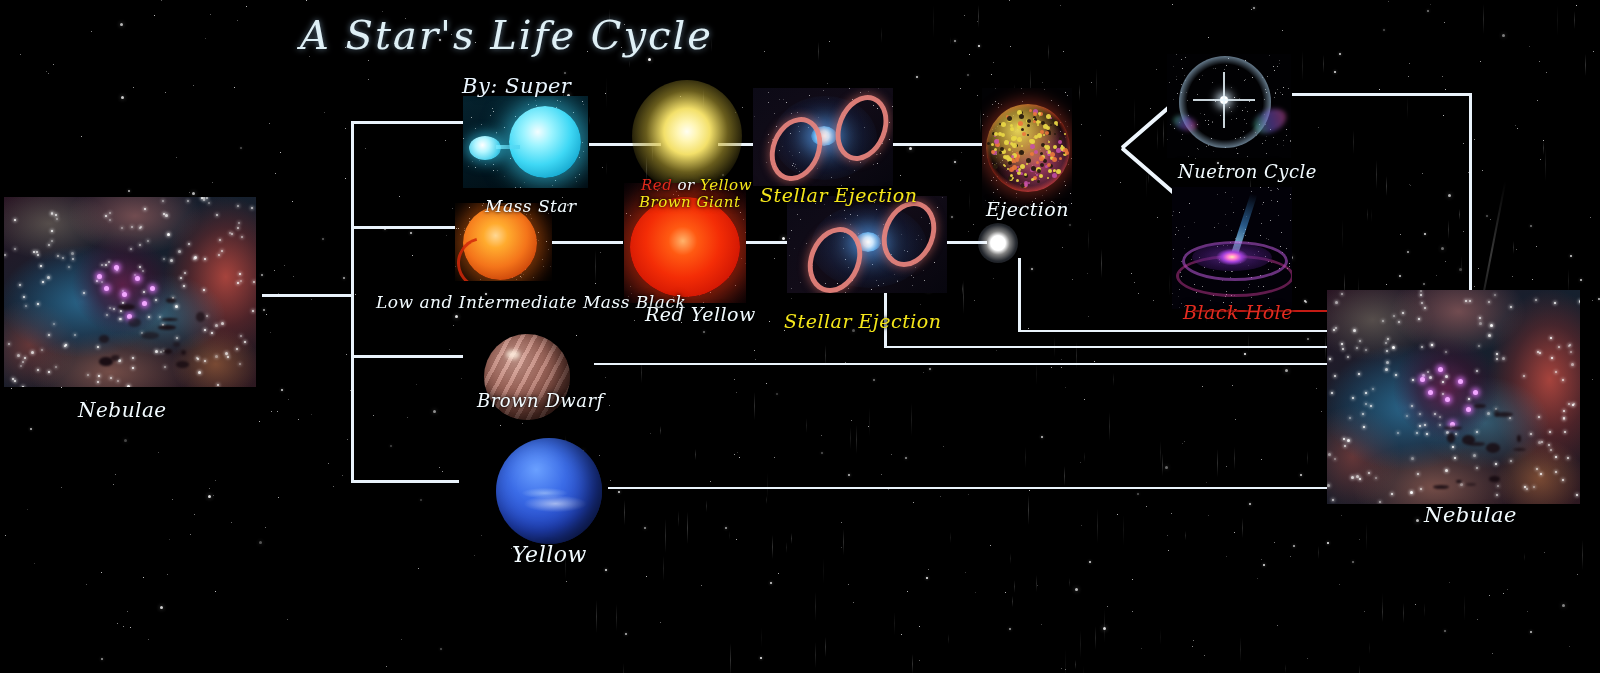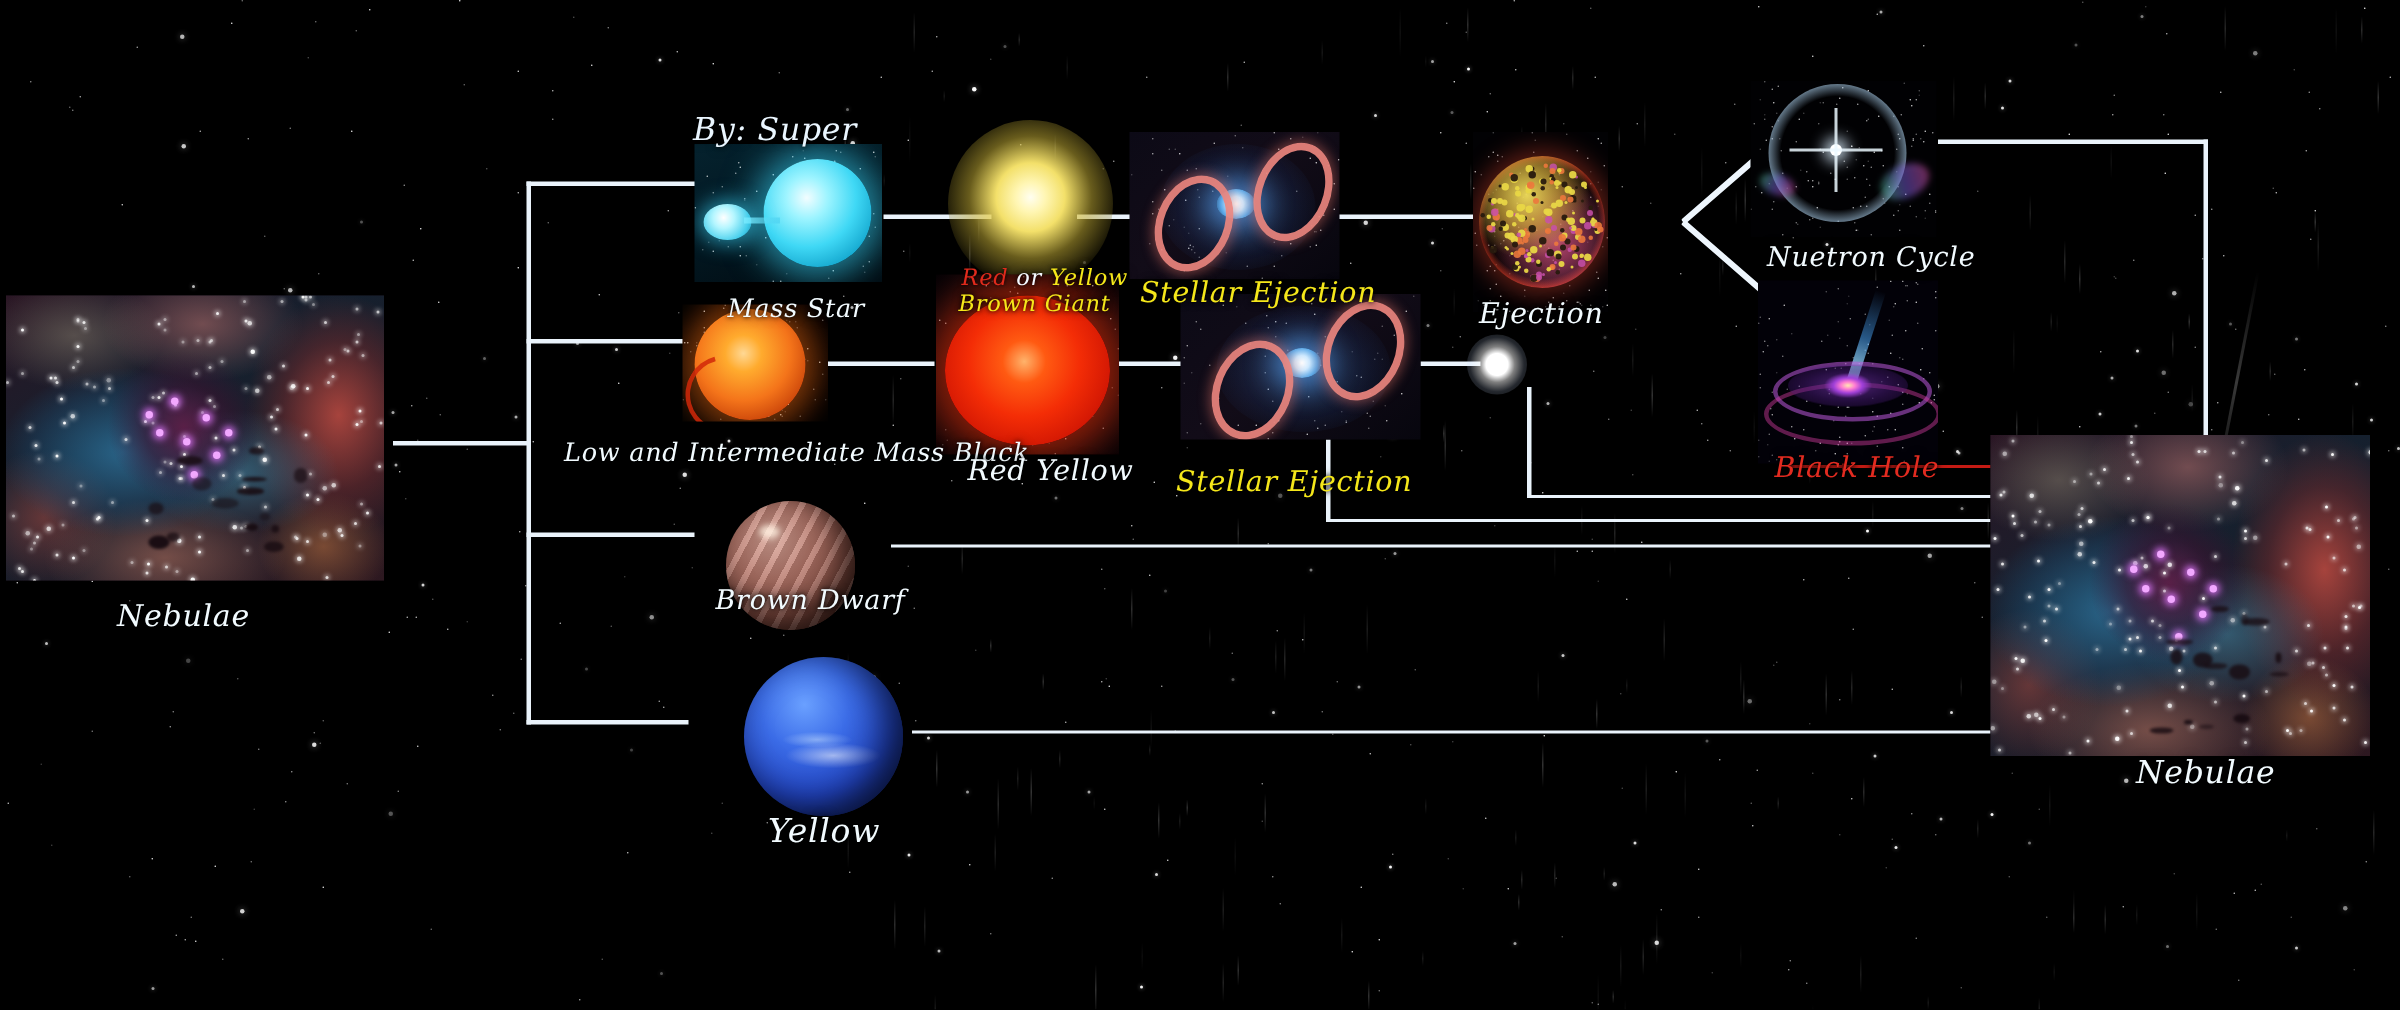--- a/index.html
+++ b/index.html
@@ -936,20 +936,21 @@
       <div class="streak" style="left: 1353px; top: 130px; width: 1px; height: 24px; opacity: 0.25;"></div>
       <div class="streak" style="left: 1104px; top: 609px; width: 1px; height: 34px; opacity: 0.21;"></div>
       <div class="streak" style="left: 1545px; top: 148px; width: 1px; height: 33px; opacity: 0.22;"></div>
       <div class="streak" style="left: 652px; top: 142px; width: 1px; height: 20px; opacity: 0.25;"></div>
       <div class="streak" style="left: 1424px; top: 603px; width: 1px; height: 14px; opacity: 0.17;"></div>
       <div class="streak" style="left: 1397px; top: 299px; width: 1px; height: 10px; opacity: 0.38;"></div>
       <div class="streak" style="left: 1490px; top: 180px; width: 2px; height: 150px; opacity: 0.5; transform: rotate(11deg);"></div>
       <div class="streak" style="left: 1520px; top: 330px; width: 2px; height: 120px; opacity: 0.5; transform: rotate(11deg);"></div>
     </div>
 
+  <div class="lbl" id="title">A Star's  Life Cycle</div>
   <div class="lbl" id="byline">By: Super</div>
 
   <div class="ln h" style="left:262px;top:294px;width:92px;"></div>
 
   <div class="ln v" style="left:351px;top:121px;height:362px;"></div>
 
   <div class="ln h" style="left:351px;top:121px;width:120px;"></div>
 
   <div class="ln h" style="left:351px;top:226px;width:112px;"></div>
 

